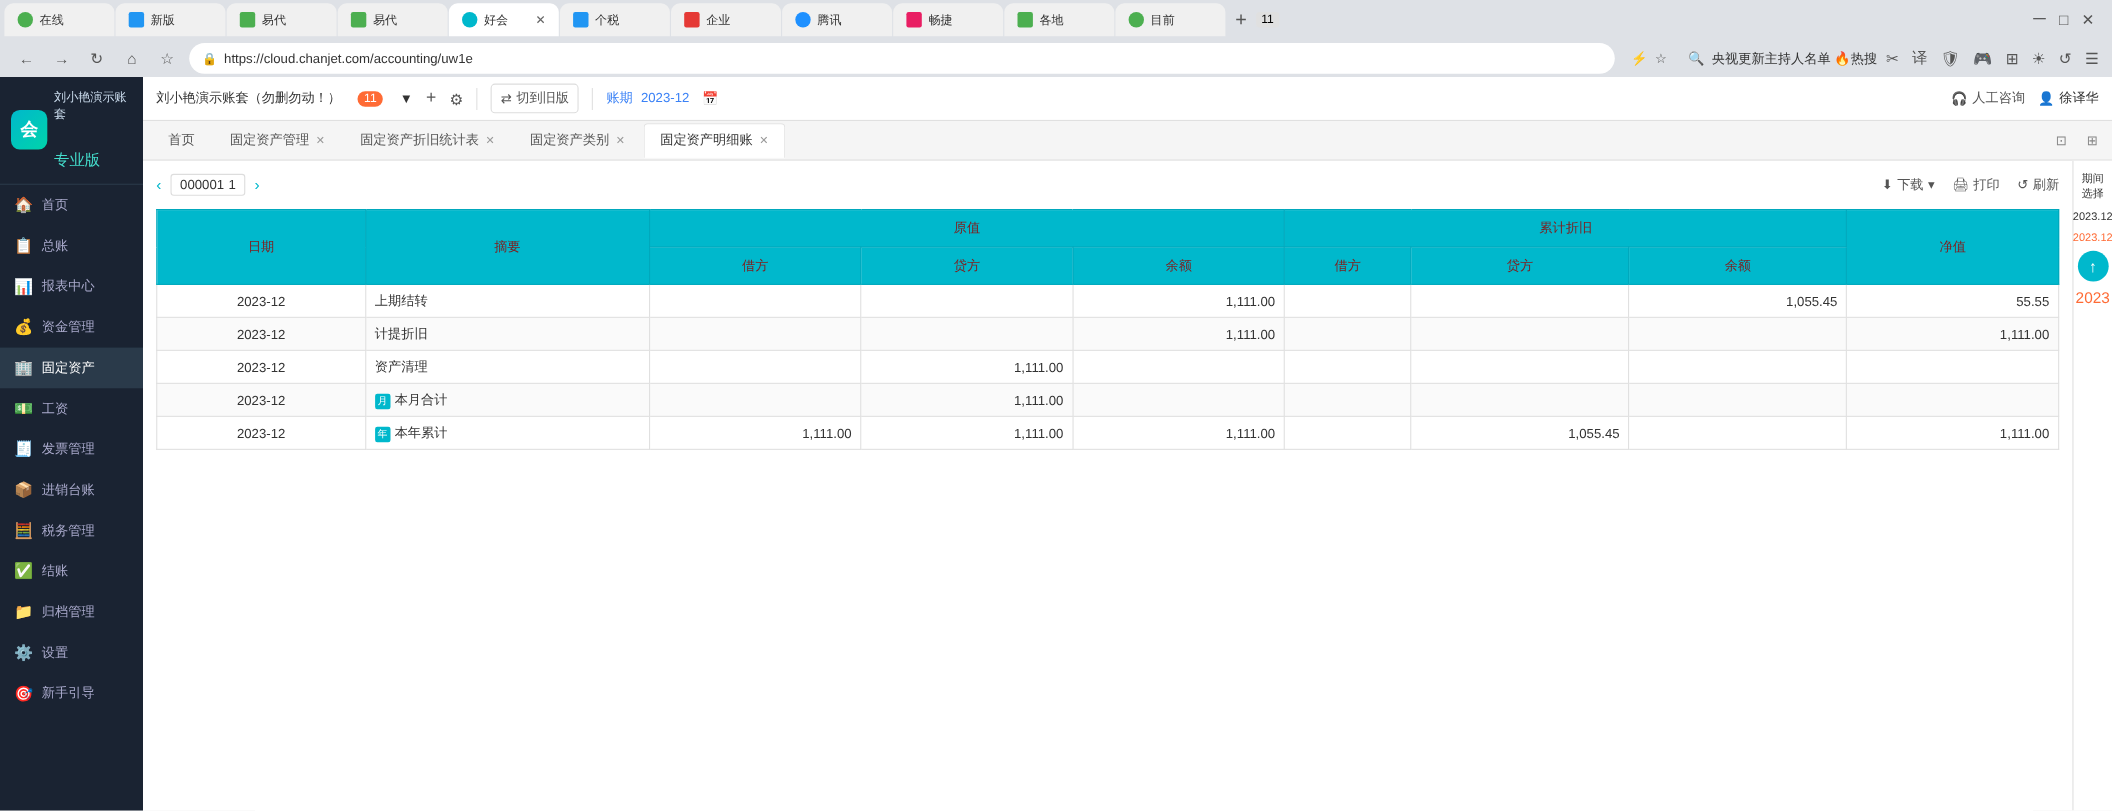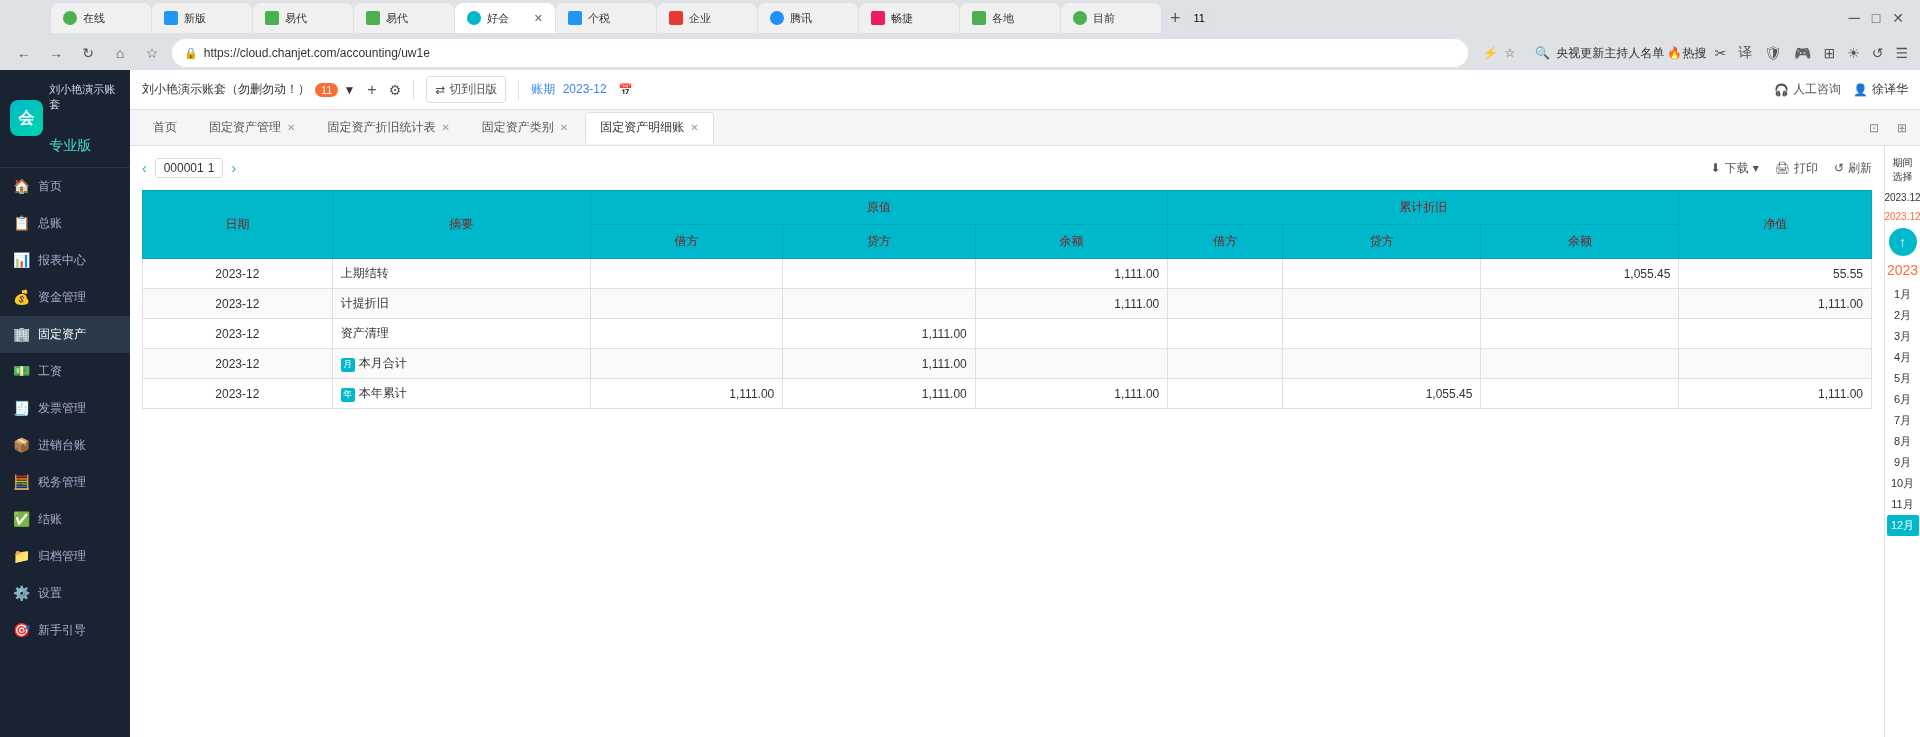--- a/index.html
+++ b/index.html
@@ -1,20 +1,20 @@
 <!DOCTYPE html>
 <html><head>
   <meta charset="utf-8">
   <style>
     * { margin: 0; padding: 0; box-sizing: border-box; }
     body { font-family: 'Microsoft YaHei', Arial, sans-serif; font-size: 12px; background: #f0f0f0; width: 1920px; height: 737px; overflow: hidden; }
 
     
     .browser-chrome { background: #dee1e6; height: 70px; }
-    .tab-bar { display: flex; align-items: center; height: 36px; background: #dee1e6; padding: 13px 4px; gap: 1px; margin-left: 47px; }
+    .tab-bar { display: flex; align-items: center; height: 36px; background: #dee1e6; padding: 13px 4px; gap: 1px; }
     .browser-tab { display: flex; align-items: center; height: 30px; padding: 0 12px; border-radius: 8px 8px 0 0; font-size: 12px; background: #f0f0f0; color: #333; gap: 6px; min-width: 100px; max-width: 140px; cursor: pointer; }
     .browser-tab.active { background: #fff; justify-content: flex-end; }
     .browser-tab .tab-favicon { width: 14px; height: 14px; border-radius: 2px; flex-shrink: 0; }
     .browser-tab .tab-close { margin-left: auto; color: #666; font-size: 11px; }
     .browser-tab .tab-label { overflow: hidden; text-overflow: ellipsis; white-space: nowrap; font-size: 11px; }
     .tab-actions { display: flex; align-items: center; gap: 8px; padding: 0 8px; }
     .address-bar { display: flex; align-items: center; height: 34px; padding: 0 12px; gap: 8px; background: #dee1e6; }
     .nav-btn { width: 24px; height: 24px; display: flex; align-items: center; justify-content: center; color: #555; cursor: pointer; font-size: 14px; }
     .url-box { flex: 1; height: 28px; background: #fff; border-radius: 14px; display: flex; align-items: center; padding: 0 12px; gap: 6px; font-size: 12px; color: #333; }
     .url-lock { color: #4CAF50; font-size: 11px; }
@@ -34,21 +34,21 @@
     .sidebar-item { display: flex; align-items: center; gap: 8px; padding: 10px 14px; cursor: pointer; color: #aac; font-size: 13px; transition: background 0.2s; }
     .sidebar-item.active { background: #2a3a4a; color: #fff; }
     .sidebar-item .s-icon { width: 16px; height: 16px; display: flex; align-items: center; justify-content: center; font-size: 14px; }
     .sidebar-item .s-label { font-size: 12px; }
 
     
     .main-content { flex: 1; display: flex; flex-direction: column; background: #fff; overflow: hidden; }
 
     
     .top-bar { height: 40px; background: #fff; border-bottom: 1px solid #e0e0e0; display: flex; align-items: center; padding: 0 12px; gap: 12px; }
-    .account-selector { display: flex; align-items: center; gap: 5px; font-size: 12px; color: #333; cursor: pointer; }
+    .account-selector { display: flex; align-items: center; gap: 15px; font-size: 12px; color: #333; cursor: pointer; }
     .account-badge { background: #ff6b35; color: white; border-radius: 10px; padding: 1px 6px; font-size: 11px; }
     .top-divider { width: 1px; height: 20px; background: #e0e0e0; }
     .top-action { display: flex; align-items: center; gap: 4px; font-size: 12px; color: #555; cursor: pointer; padding: 4px 8px; border: 1px solid #ddd; border-radius: 4px; }
     .period-info { font-size: 12px; color: #3b82f6; }
     .top-right { margin-left: auto; display: flex; align-items: center; gap: 12px; }
     .service-btn { display: flex; align-items: center; gap: 4px; font-size: 12px; color: #555; cursor: pointer; }
     .user-info { display: flex; align-items: center; gap: 4px; font-size: 12px; color: #333; }
 
     
     .content-tabs { height: 36px; background: #f5f5f5; border-bottom: 1px solid #e0e0e0; display: flex; align-items: center; padding: 0 8px; gap: 2px; }
@@ -405,30 +405,16 @@
             </tbody>
         </table>
       </div>
 
       <div class="right-panel">
         <div style="font-size:10px;color:#333;text-align:center;line-height:1.4;padding:2px;">期间<br>选择</div>
         <div style="font-size:10px;color:#333;text-align:center;padding:2px;">2023.12</div>
         <div style="font-size:10px;color:#ff6b35;text-align:center;padding:2px;">2023.12</div>
         <div class="top-icon-btn">↑</div>
         <div style="font-size:14px;color:#ff6b35;text-align:center;padding:2px;cursor:pointer;">2023</div>
-        <div id="month-list">
-            <div class="period-month">1月</div>
-            <div class="period-month">2月</div>
-            <div class="period-month">3月</div>
-            <div class="period-month">4月</div>
-            <div class="period-month">5月</div>
-            <div class="period-month">6月</div>
-            <div class="period-month">7月</div>
-            <div class="period-month">8月</div>
-            <div class="period-month">9月</div>
-            <div class="period-month">10月</div>
-            <div class="period-month">11月</div>
-            <div class="period-month active">12月</div>
-          </div>
       </div>
     </div>
   </div>
 </div>
 
 </body></html>

